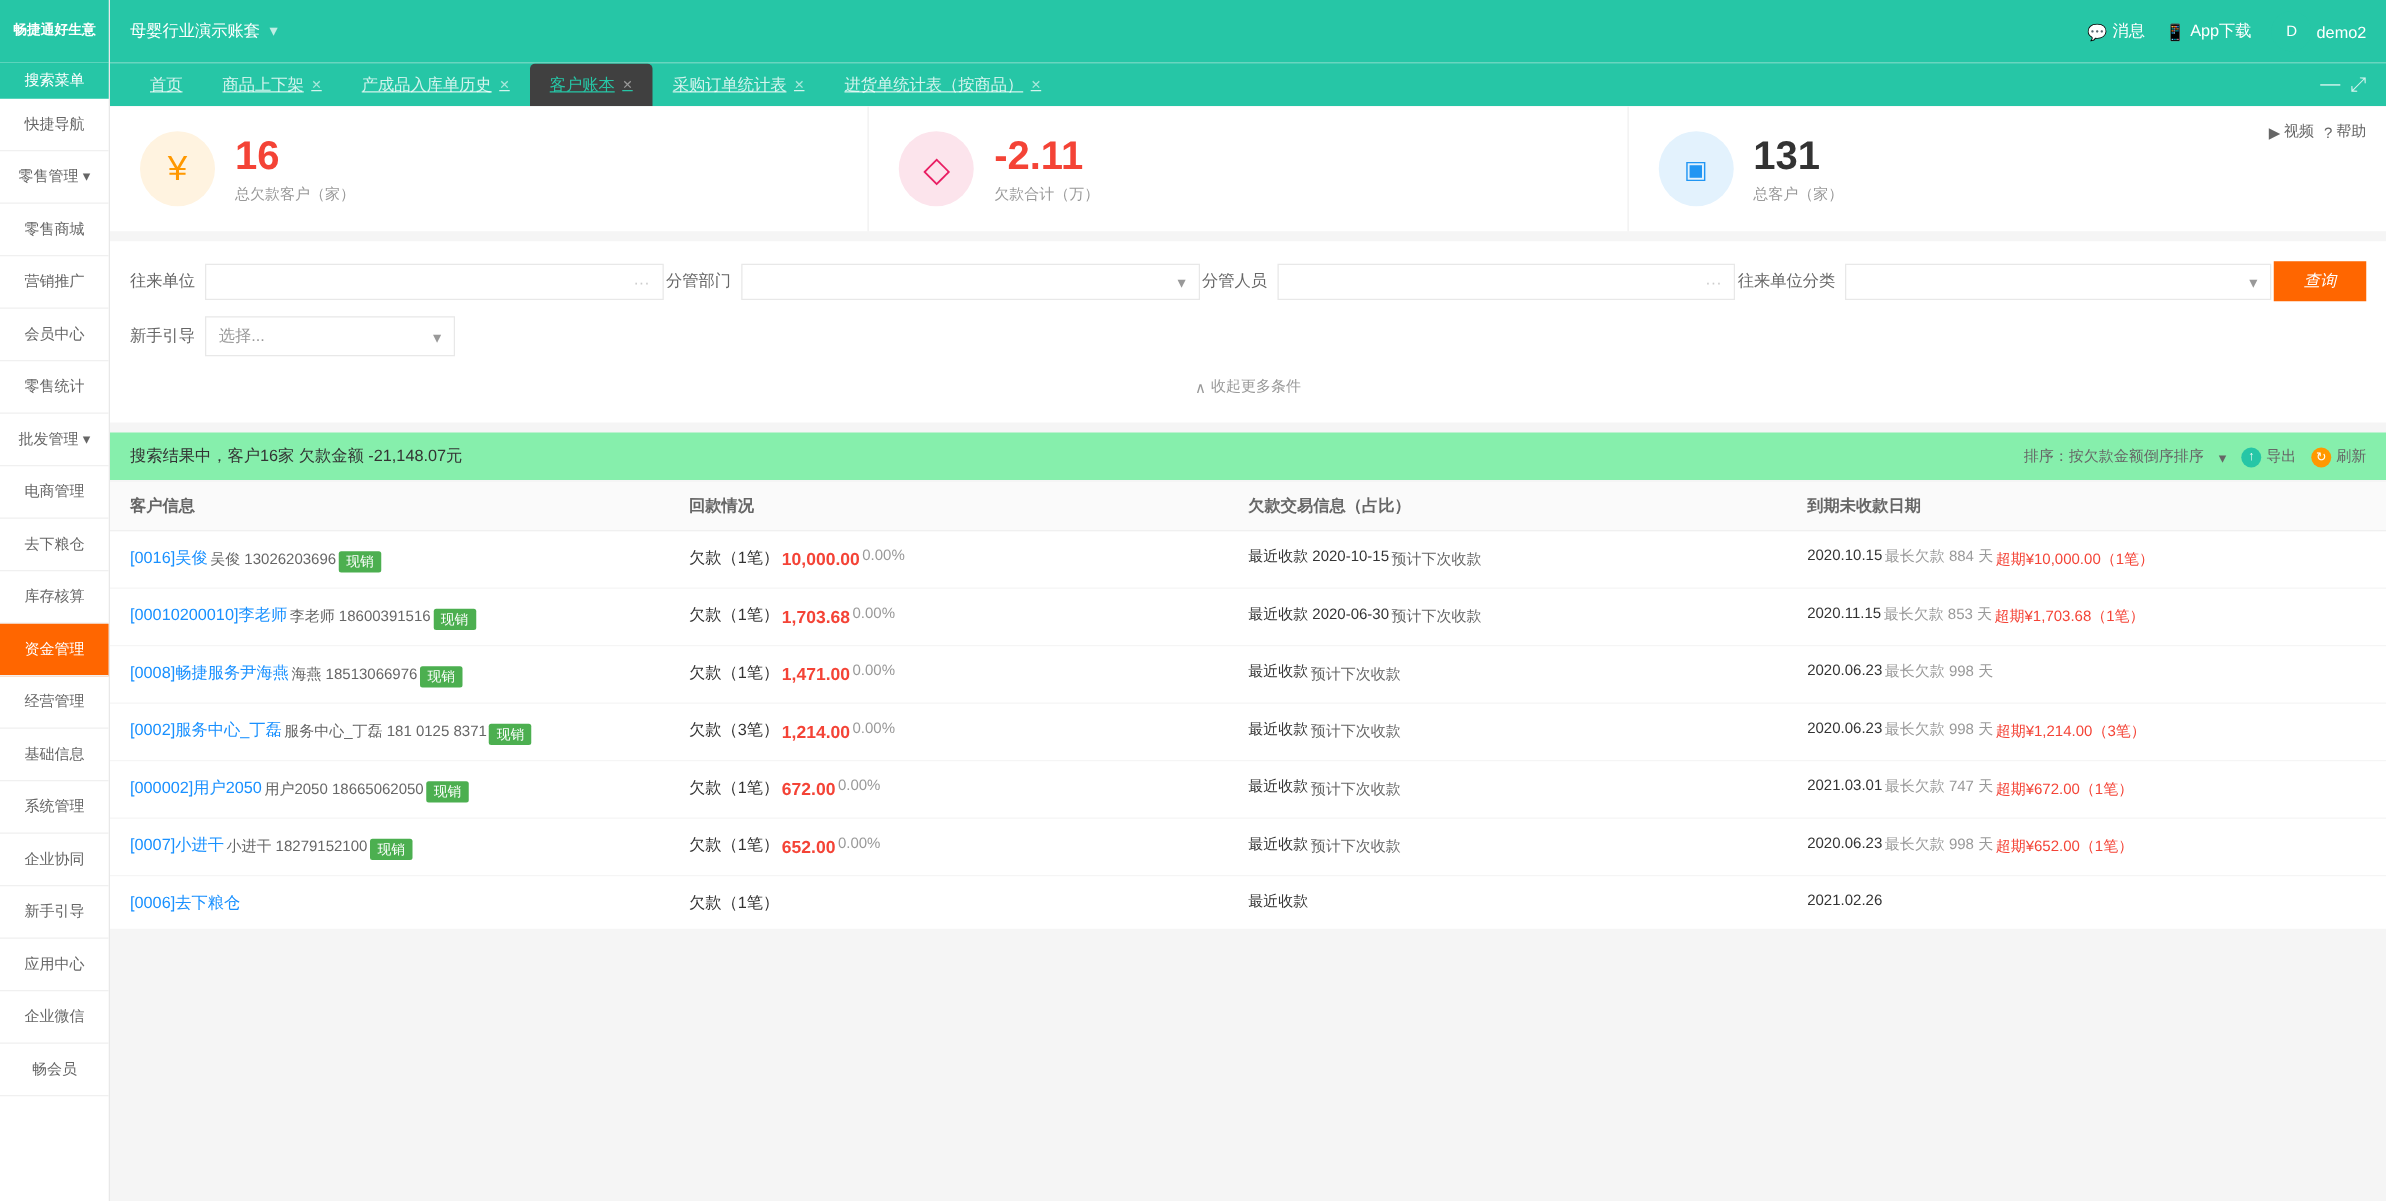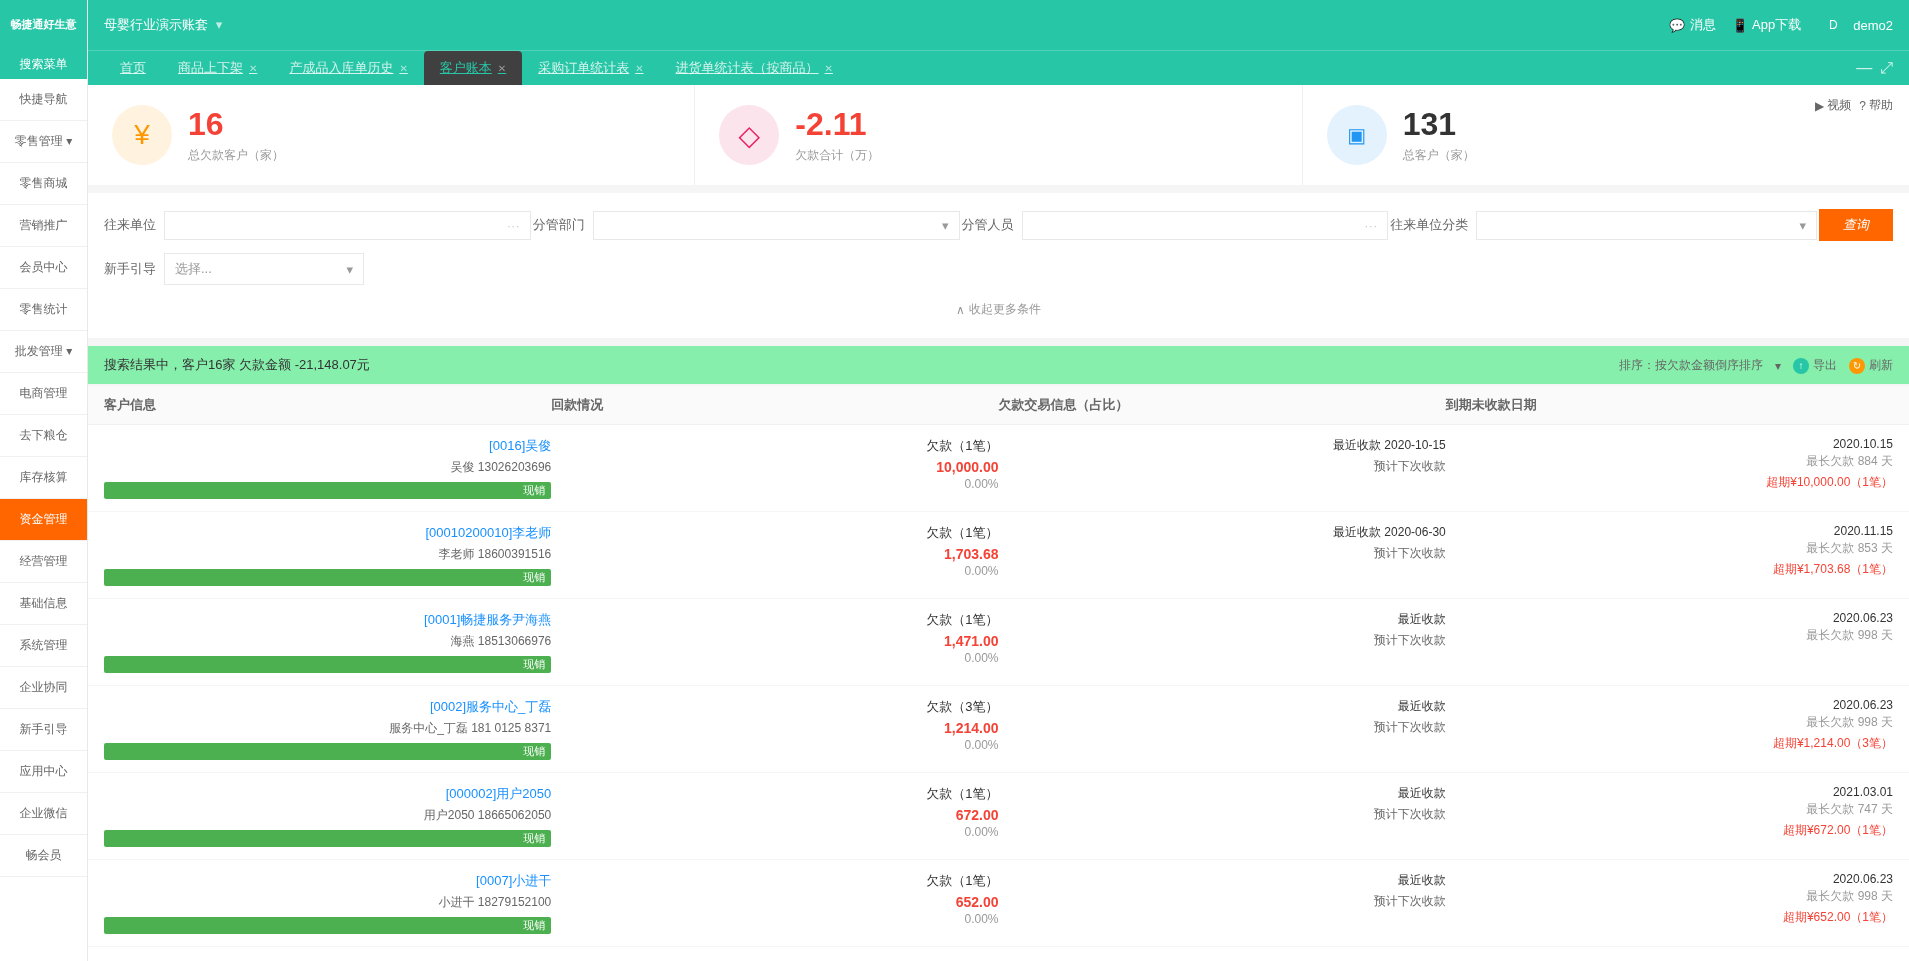--- a/index.html
+++ b/index.html
@@ -83,21 +83,21 @@
     .debt-count { font-size: 13px; color: #333; }
     .debt-amount { color: #f44336; font-size: 14px; font-weight: bold; margin-top: 2px; }
     .debt-percent { color: #999; font-size: 12px; }
 
     .recovery-latest { font-size: 12px; color: #333; }
     .recovery-next { font-size: 12px; color: #666; margin-top: 2px; }
 
     .due-date { font-size: 12px; color: #333; }
     .due-overdue { color: #f44336; font-size: 12px; margin-top: 2px; cursor: pointer; }
 
-    .second-row-cell { display: flex; flex-direction: column; gap: 2px; text-align: right; }
+    .second-row-cell { display: flex; flex-direction: row; gap: 2px; }
 
     
     .avatar { width: 32px; height: 32px; border-radius: 50%; background: #26c6a6; color: #fff; display: flex; align-items: center; justify-content: center; font-size: 12px; }
   </style>
 </head>
 <body>
 
 <div class="sidebar">
   <div class="sidebar-logo">
     <div class="sidebar-logo-text">
@@ -367,21 +367,21 @@
         </div>
         <div class="second-row-cell">
           <div class="due-date">2020.11.15</div>
           <div style="font-size:12px;color:#999;">最长欠款 853 天</div>
           <div class="due-overdue">超期¥1,703.68（1笔）</div>
         </div>
       </div>
 
       <div class="table-row">
         <div class="second-row-cell">
-          <div class="customer-name">[0001]畅捷服务尹海燕</div>
+          <div class="customer-name">[0008]畅捷服务尹海燕</div>
           <div class="customer-sub">海燕 18513066976</div>
           <span class="customer-tag">现销</span>
         </div>
         <div class="second-row-cell">
           <div class="debt-count">欠款（1笔）</div>
           <div class="debt-amount">1,471.00</div>
           <div class="debt-percent">0.00%</div>
         </div>
         <div class="second-row-cell">
           <div class="recovery-latest">最近收款</div>

